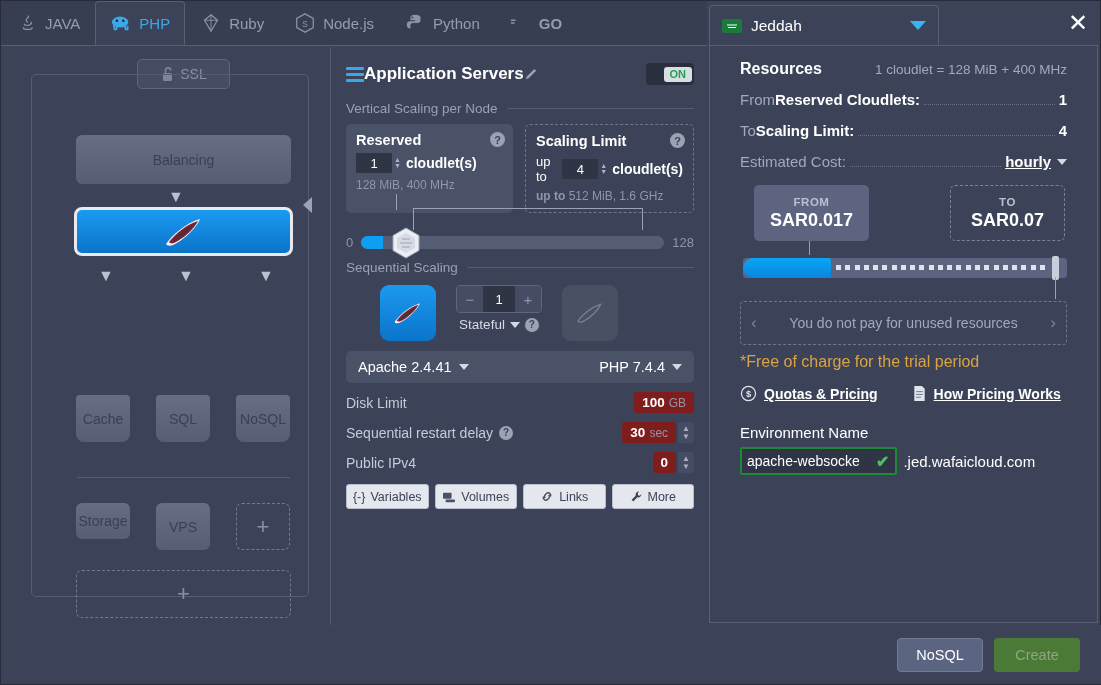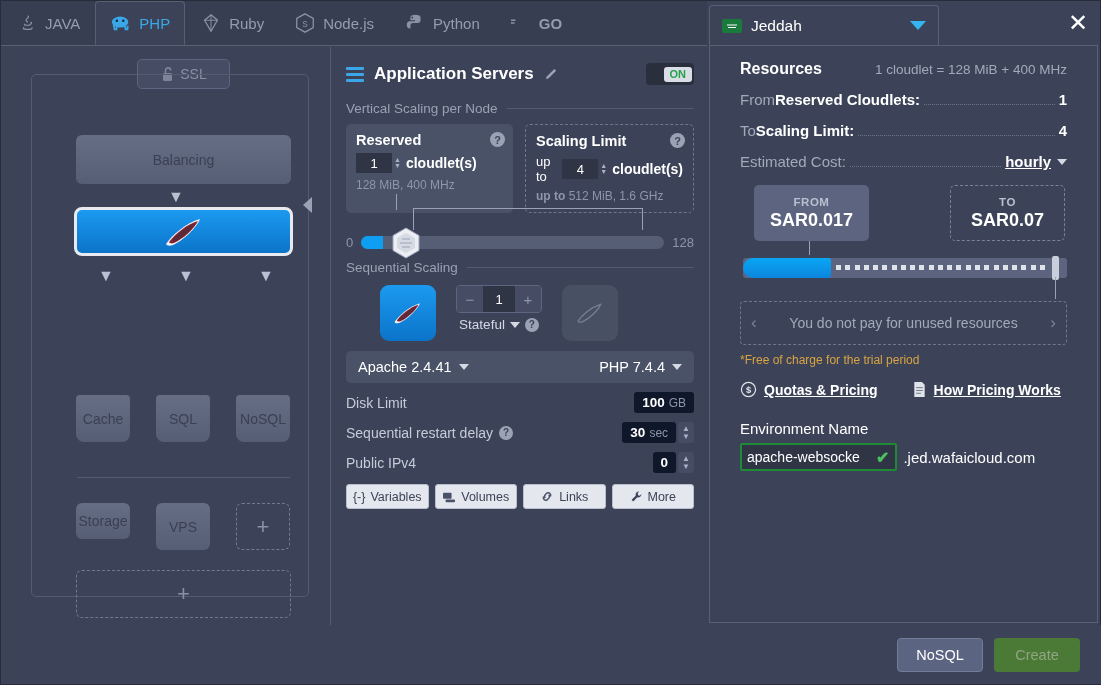--- a/index.html
+++ b/index.html
@@ -113,21 +113,21 @@
   }
 
   
   .mid {
     position: absolute; left: 331px; top: 46px;
     width: 376px; height: 578px;
     background: #3c4358;
     padding: 10px 14px;
   }
   .mid-title {
-    display: flex; align-items: center; gap: 10px;
+    display: flex; align-items: center; 
     height: 34px;
   }
   .burger { display:flex; flex-direction:column; gap:3px; }
   .burger i { display:block; width:18px; height:3px; background:#3aa8e8; border-radius:1px; }
   .mid-title h2 { color: #fff; font-size: 17px; font-weight: bold; }
   .toggle {
     margin-left: auto; width: 48px; height: 22px;
     background: #2a2f3e; border-radius: 4px;
     display: flex; align-items: center; justify-content: flex-end;
     cursor: pointer; padding: 2px;
@@ -238,21 +238,21 @@
     cursor:pointer;
   }
   .verbar .vv { display:flex; align-items:center; gap:7px;}
 
   .kv {
     display:flex; align-items:center; justify-content:space-between;
     margin-top: 9px; color:#c5cbd8; font-size:14px;
   }
   .kv .lbl { display:flex; align-items:center; gap:6px;}
   .valbox {
-    background:#0f172a; border-radius:3px; padding:3px 8px;
+    background:#7f1d1d; border-radius:3px; padding:3px 8px;
     color:#fff; font-size:13.5px; font-weight:bold;
     display:flex; align-items:center; gap:4px;
   }
   .valbox .unit { color:#8e96ab; font-size:12px; font-weight:normal;}
   .vgroup { display:flex; align-items:stretch; gap:2px;}
   .vgroup .arrows {
     display:flex; flex-direction:column; justify-content:center;
     background:#454c63; border-radius:3px; padding:0 4px; cursor:pointer;
   }
   .vgroup .arrows span { font-size:8px; line-height:8px; color:#aab1c4;}
@@ -336,21 +336,21 @@
 
   .noticebox {
     position:relative; margin-top:20px; height:44px;
     border:1px dashed #6e778e; border-radius:4px;
     display:flex; align-items:center; justify-content:center;
     color:#a2a9bc; font-size:14px;
   }
   .noticebox .nav { position:absolute; color:#7d8599; font-size:17px; cursor:pointer;}
   .noticebox .nav.l { left:10px; }
   .noticebox .nav.r { right:10px; }
-  .trial { color:#d9a441; font-size:12px; margin-top:8px;}
+  .trial { color:#d9a441; font-size:16px; margin-top:8px;}
 
   .linkrow { display:flex; gap:34px; margin-top:14px;}
   .plink { display:flex; align-items:center; gap:7px; color:#fff; font-size:14px; font-weight:bold; cursor:pointer;}
   .plink span.txt { text-decoration:underline;}
 
   .envlabel { color:#fff; font-size:15px; margin-top:22px;}
   .envrow { display:flex; align-items:center; margin-top:6px;}
   .envfield {
     display:flex; align-items:center;
     border:2px solid #1f8a35; border-radius:2px;

